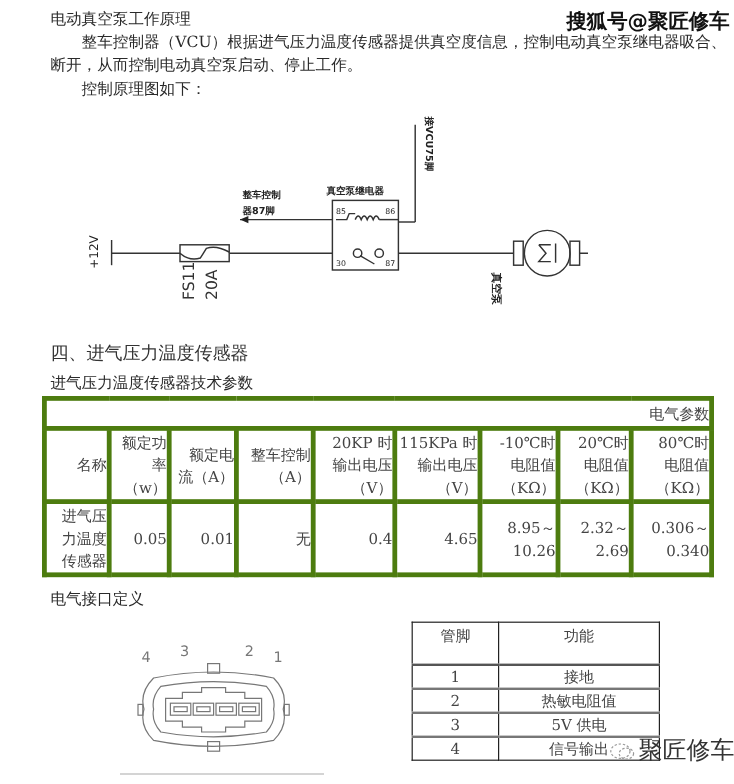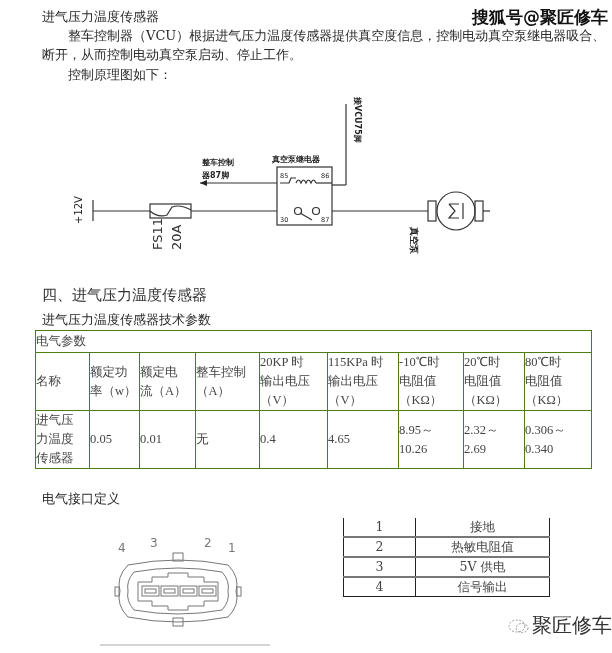--- a/index.html
+++ b/index.html
@@ -17,22 +17,22 @@
   }
   .h4 { font-size: 15.5px; color: #333; }
   svg text { font-family: "DejaVu Sans", sans-serif; }
 
   table.spec {
     position: absolute; left: 35px; top: 330px; width: 556px;
     border-collapse: collapse; table-layout: fixed;
     font-size: 12.5px; color: #444;
   }
   table.spec td {
-    border: 1px solid #4d7c0f; text-align: left; vertical-align: middle;
-    padding: 0; line-height: 19px; font-family: Liberation Serif, serif;
+    border: 4px solid #4d7c0f; text-align: right; vertical-align: middle;
+    padding: 0; line-height: 19px;
   }
   table.spec tr.r0 td { height: 21px; }
   table.spec tr.r1 td { height: 57px; }
   table.spec tr.r2 td { height: 57px; }
 
   table.pins {
     position: absolute; left: 343px; top: 518px; width: 206px;
     border-collapse: collapse; table-layout: fixed;
     font-size: 12.5px; color: #444;
   }
@@ -47,21 +47,21 @@
   .wm-bottom {
     position: absolute; left: 508px; top: 612px;
     font-family: "DejaVu Sans", sans-serif; font-size: 20px; color: #333; white-space: nowrap;
   }
 </style>
 </head>
 <body>
 
 <div class="watermark-top">搜狐号@聚匠修车</div>
 
-<div class="abs t13" style="left:42px;top:8px;">进气压力温度传感器</div>
+<div class="abs t13" style="left:42px;top:8px;">电动真空泵工作原理</div>
 <div class="abs t13" style="left:68px;top:27px;">整车控制器（VCU）根据进气压力温度传感器提供真空度信息，控制电动真空泵继电器吸合、</div>
 <div class="abs t13" style="left:42px;top:46px;">断开，从而控制电动真空泵启动、停止工作。</div>
 <div class="abs t13" style="left:68px;top:66px;">控制原理图如下：</div>
 
 <svg class="abs" style="left:0;top:0;" width="612" height="280">
   <g stroke="#333" stroke-width="1.2" fill="none">
 
     <line x1="93" y1="200" x2="93" y2="221"></line>
     <line x1="93" y1="211" x2="150" y2="211"></line>
 
@@ -233,20 +233,24 @@
   </g>
   <line x1="0" y1="120" x2="170" y2="120" stroke="#aaa" stroke-width="1"></line>
 </svg>
 
 <table class="pins">
   <colgroup>
       <col style="width:72px">
       <col style="width:134px">
     </colgroup>
   <tbody>
+      <tr class="ph">
+    <td>管脚</td>
+    <td>功能</td>
+  </tr>
   <tr class="pr">
     <td>1</td>
     <td>接地</td>
   </tr>
   <tr class="pr">
     <td>2</td>
     <td>热敏电阻值</td>
   </tr>
   <tr class="pr">
     <td>3</td>

